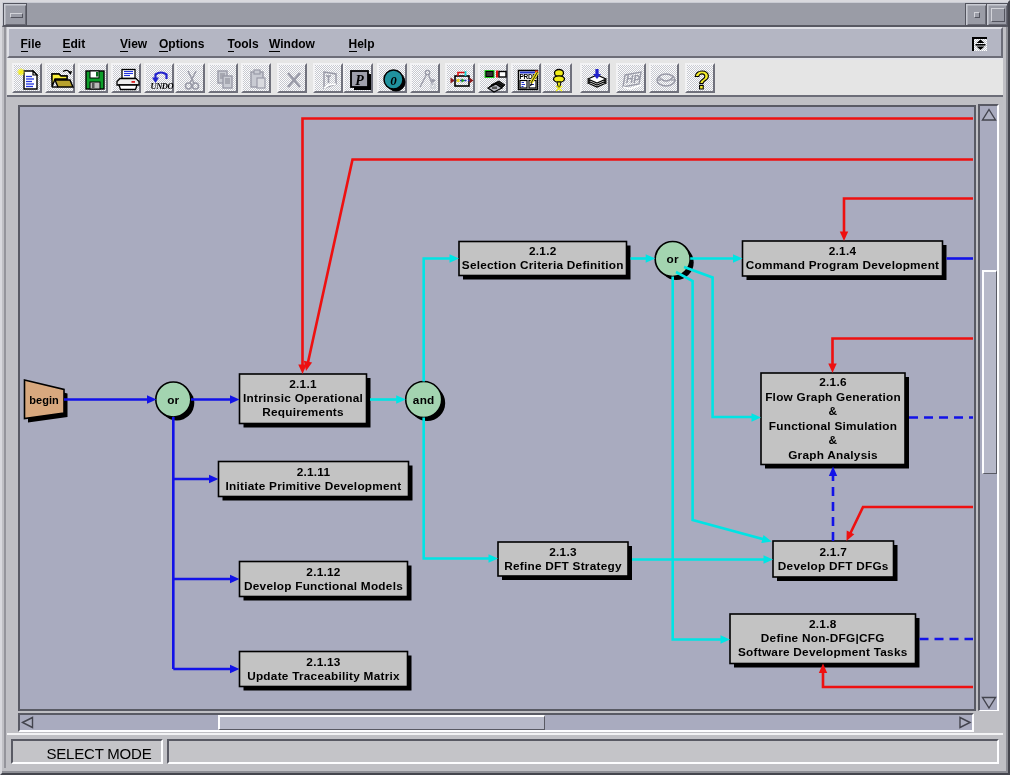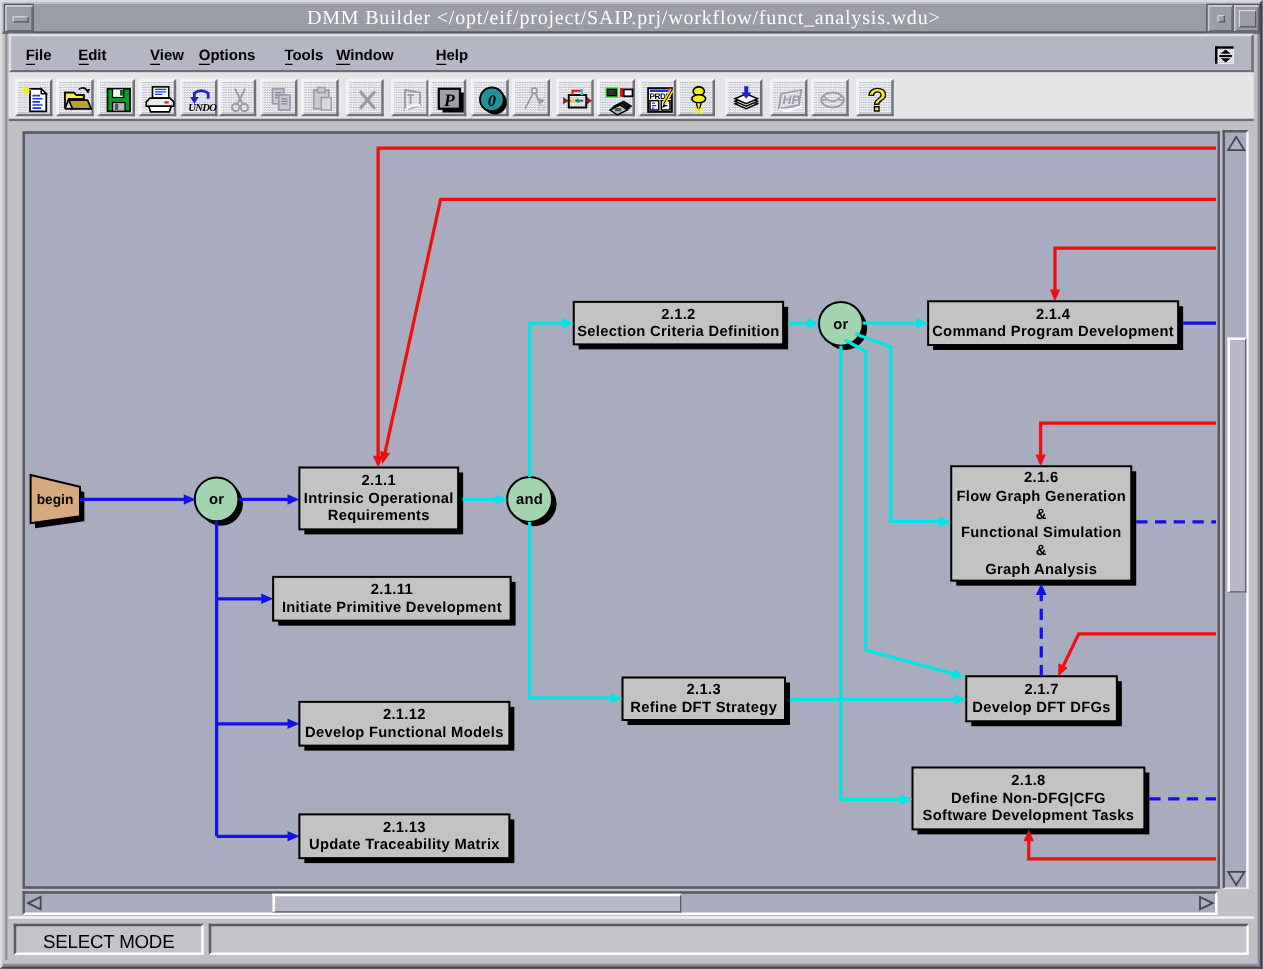--- a/index.html
+++ b/index.html
@@ -39,39 +39,38 @@
 
 #vsb{position:absolute;left:978px;top:104px;width:21px;height:607px;background:#a9abbf;box-sizing:border-box;
   border-left:2px solid #595a64;border-top:2px solid #595a64;border-right:2px solid #fdfdff;border-bottom:1px solid #fdfdff;}
 #hsb{position:absolute;left:18px;top:713px;width:956px;height:19px;background:#a9abbf;box-sizing:border-box;
   border-left:2px solid #595a64;border-top:2px solid #595a64;border-right:2px solid #fdfdff;border-bottom:2px solid #fdfdff;}
 .thumb{position:absolute;background:#b7b9c9;box-sizing:border-box;
   border-top:2px solid #fdfdff;border-left:2px solid #fdfdff;border-right:1px solid #595a64;border-bottom:1px solid #595a64;}
 
 .spanel{position:absolute;top:739px;height:25px;background:#c4c4c8;box-sizing:border-box;
   border-top:2px solid #595a64;border-left:2px solid #595a64;border-right:2px solid #fdfdff;border-bottom:2px solid #fdfdff;}
-#smode{position:absolute;left:0;width:100%;top:4px;text-align:center;font-size:15px;letter-spacing:-0.2px;color:#000;}
+#smode{position:absolute;left:0;width:100%;top:4px;text-align:center;font-size:15px;letter-spacing:-0.2px;color:#000;padding-left:12px;}
 </style>
 </head>
 <body>
 <div id="frame"></div>
 <div class="abs" style="left:3.5px;top:27px;width:2px;height:741px;background:#94949b;"></div>
 <div class="abs" style="left:2px;right:2px;bottom:2px;height:2px;background:#8d8e95;"></div>
 <div class="abs" style="top:27px;bottom:2px;right:2px;width:2px;background:#8d8e95;"></div>
 <div id="titlebar">
   <div class="tbtn" style="left:0px;width:24px;">
     <div class="glyph" style="left:6px;top:9px;width:13px;height:5px;"></div>
   </div>
   <div class="tbtn" style="left:962px;width:22px;">
     <div class="glyph" style="left:8px;top:8px;width:6px;height:6px;"></div>
   </div>
   <div class="tbtn" style="left:983px;width:22px;">
     <div class="glyph" style="left:4px;top:4px;width:14px;height:14px;"></div>
   </div>
-  <div id="ttext">DMM Builder &lt;/opt/eif/project/SAIP.prj/workflow/funct_analysis.wdu&gt;</div>
 </div>
 <div id="menubar">
   <div class="mitem" style="left:11.5px;"><u>F</u>ile</div>
   <div class="mitem" style="left:53.5px;"><u>E</u>dit</div>
   <div class="mitem" style="left:111px;"><u>V</u>iew</div>
   <div class="mitem" style="left:150px;"><u>O</u>ptions</div>
   <div class="mitem" style="left:218.5px;"><u>T</u>ools</div>
   <div class="mitem" style="left:260px;"><u>W</u>indow</div>
   <div class="mitem" style="left:339.5px;"><u>H</u>elp</div>
   <div id="sash">

